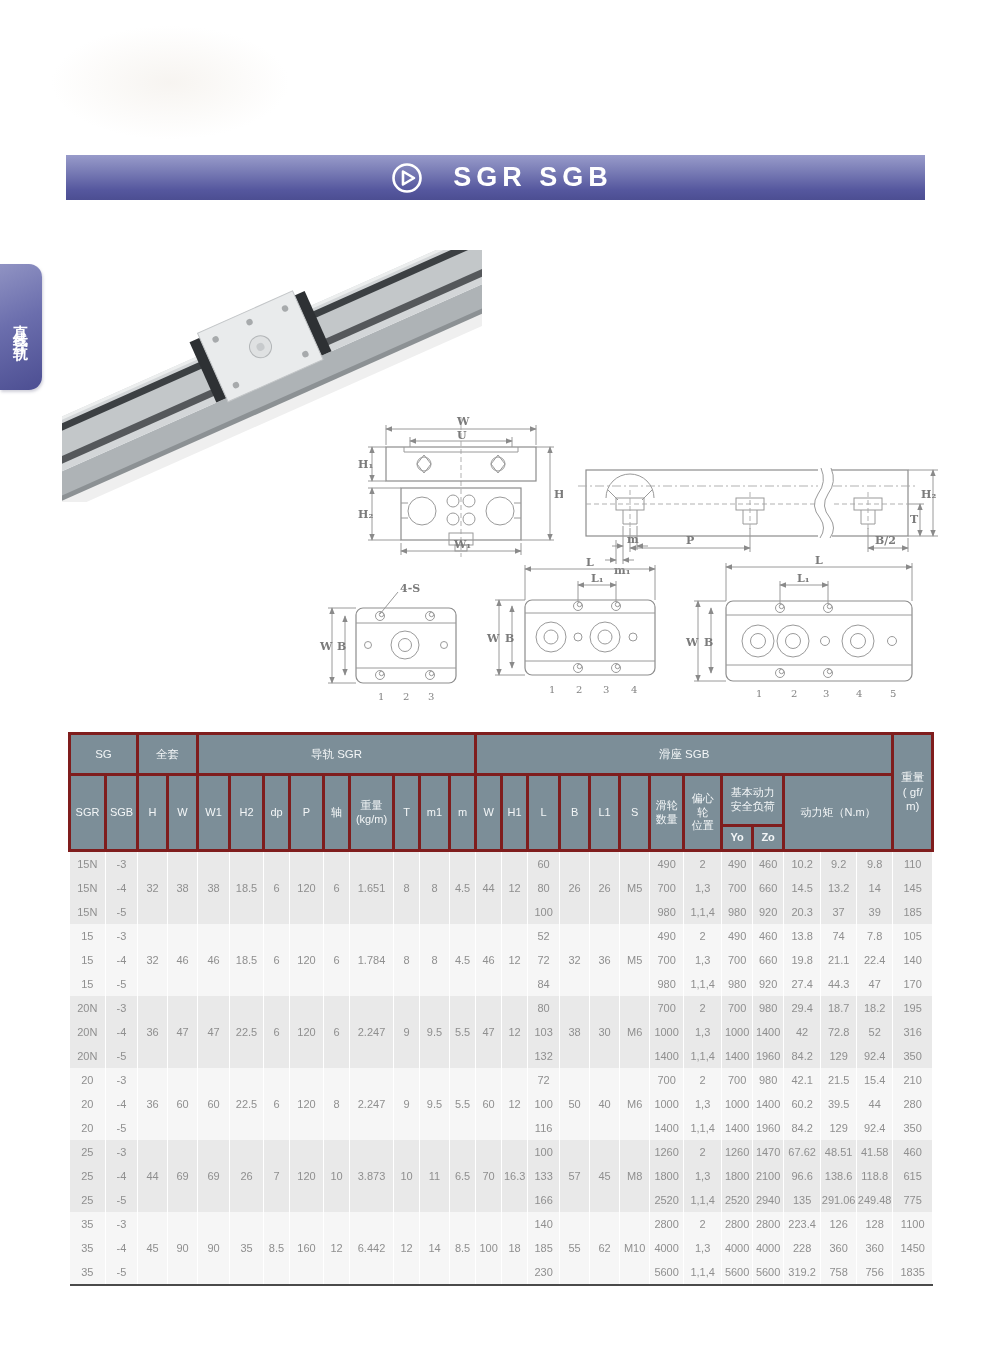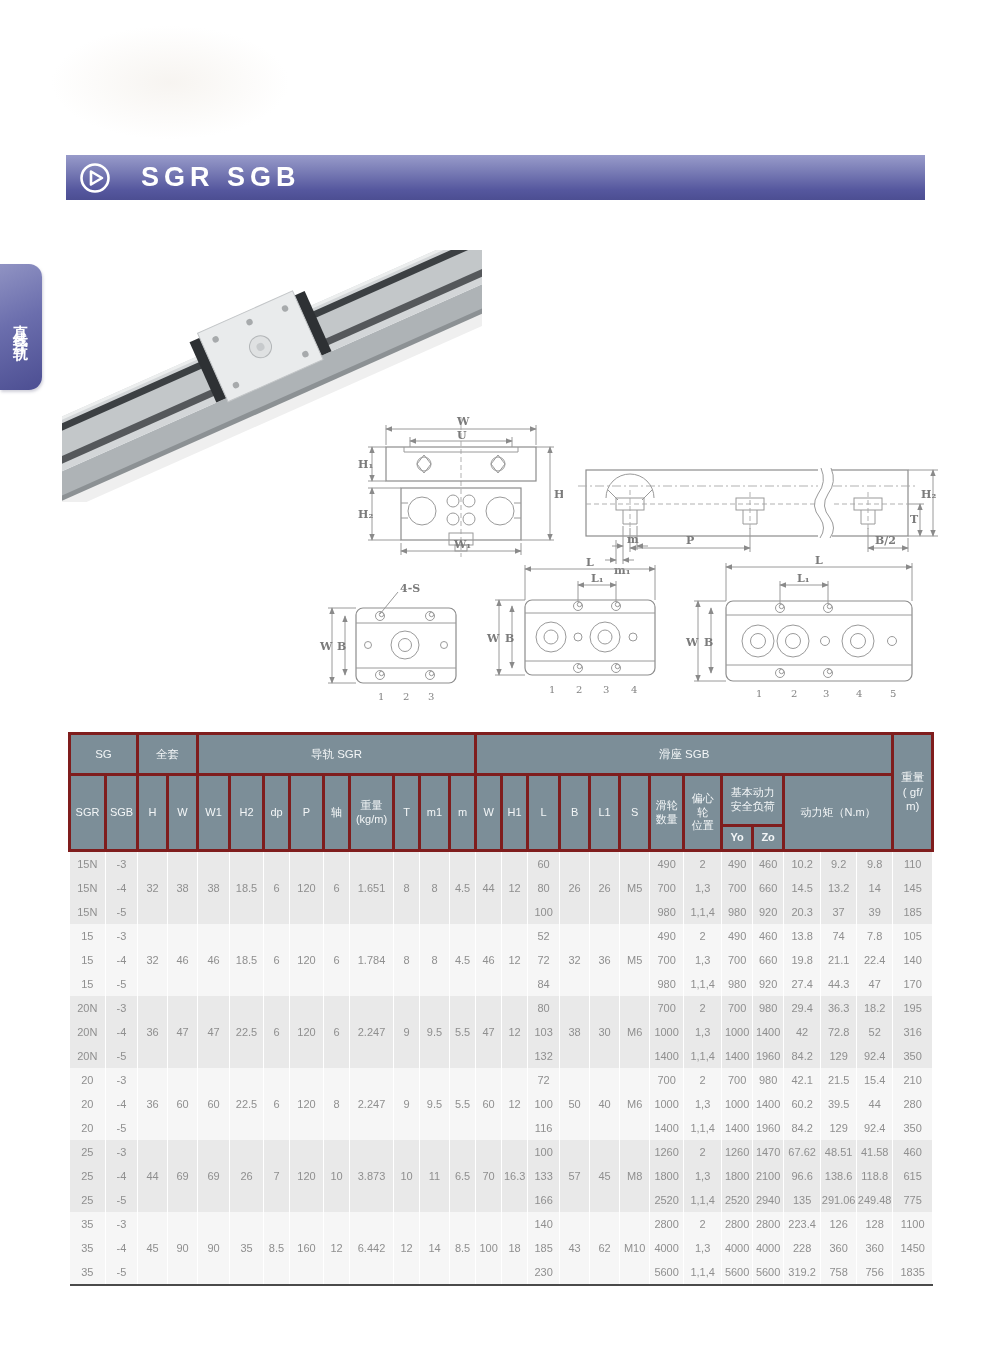--- a/index.html
+++ b/index.html
@@ -8,21 +8,21 @@
     font-family:"Liberation Sans", sans-serif;overflow:hidden;
   }
   .watermark{
     position:absolute;left:50px;top:25px;width:240px;height:115px;
     background:radial-gradient(ellipse at center, rgba(246,243,239,.9), rgba(255,255,255,0) 70%);
   }
   
   .banner{
     position:absolute;left:66px;top:155px;width:859px;height:45px;
     background:linear-gradient(180deg,#989bca 0%,#7d80b8 32%,#55579e 78%,#4c4e92 100%);
-    display:flex;align-items:center;
+    display:flex;align-items:center;justify-content:center;
   }
   .banner-icon{margin-left:13px;flex:0 0 auto;display:block;}
   .banner-title{
     color:#fff;font-size:27px;font-weight:bold;letter-spacing:5px;
     margin-left:30px;white-space:nowrap;
   }
   
   .side-tab{
     position:absolute;left:0;top:264px;width:42px;height:126px;
     border-radius:0 13px 13px 0;
@@ -544,21 +544,21 @@
         <td rowspan="3">12</td>
         <td>80</td>
         <td rowspan="3">38</td>
         <td rowspan="3">30</td>
         <td rowspan="3">M6</td>
         <td>700</td>
         <td>2</td>
         <td>700</td>
         <td>980</td>
         <td>29.4</td>
-        <td>36.3</td>
+        <td>18.7</td>
         <td>18.2</td>
         <td>195</td>
       </tr>
       <tr class="g-a">
         <td>20N</td>
         <td>-4</td>
         <td>103</td>
         <td>1000</td>
         <td>1,3</td>
         <td>1000</td>
@@ -701,21 +701,21 @@
         <td rowspan="3">8.5</td>
         <td rowspan="3">160</td>
         <td rowspan="3">12</td>
         <td rowspan="3">6.442</td>
         <td rowspan="3">12</td>
         <td rowspan="3">14</td>
         <td rowspan="3">8.5</td>
         <td rowspan="3">100</td>
         <td rowspan="3">18</td>
         <td>140</td>
-        <td rowspan="3">43</td>
+        <td rowspan="3">55</td>
         <td rowspan="3">62</td>
         <td rowspan="3">M10</td>
         <td>2800</td>
         <td>2</td>
         <td>2800</td>
         <td>2800</td>
         <td>223.4</td>
         <td>126</td>
         <td>128</td>
         <td>1100</td>

